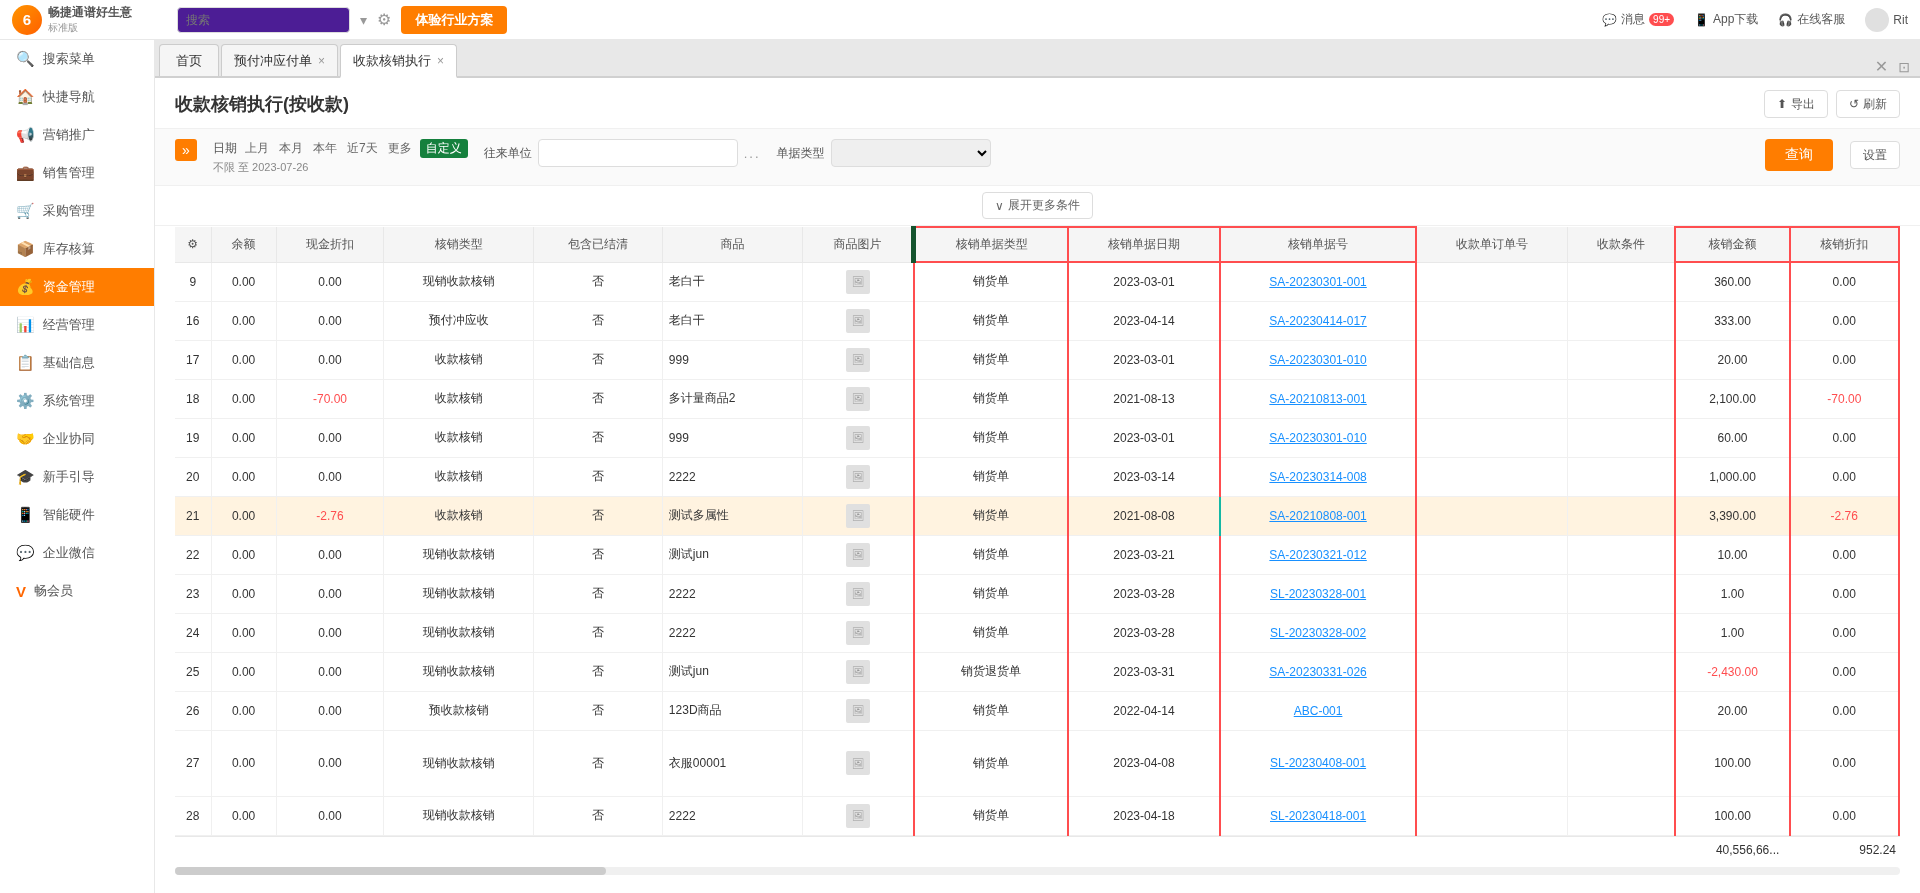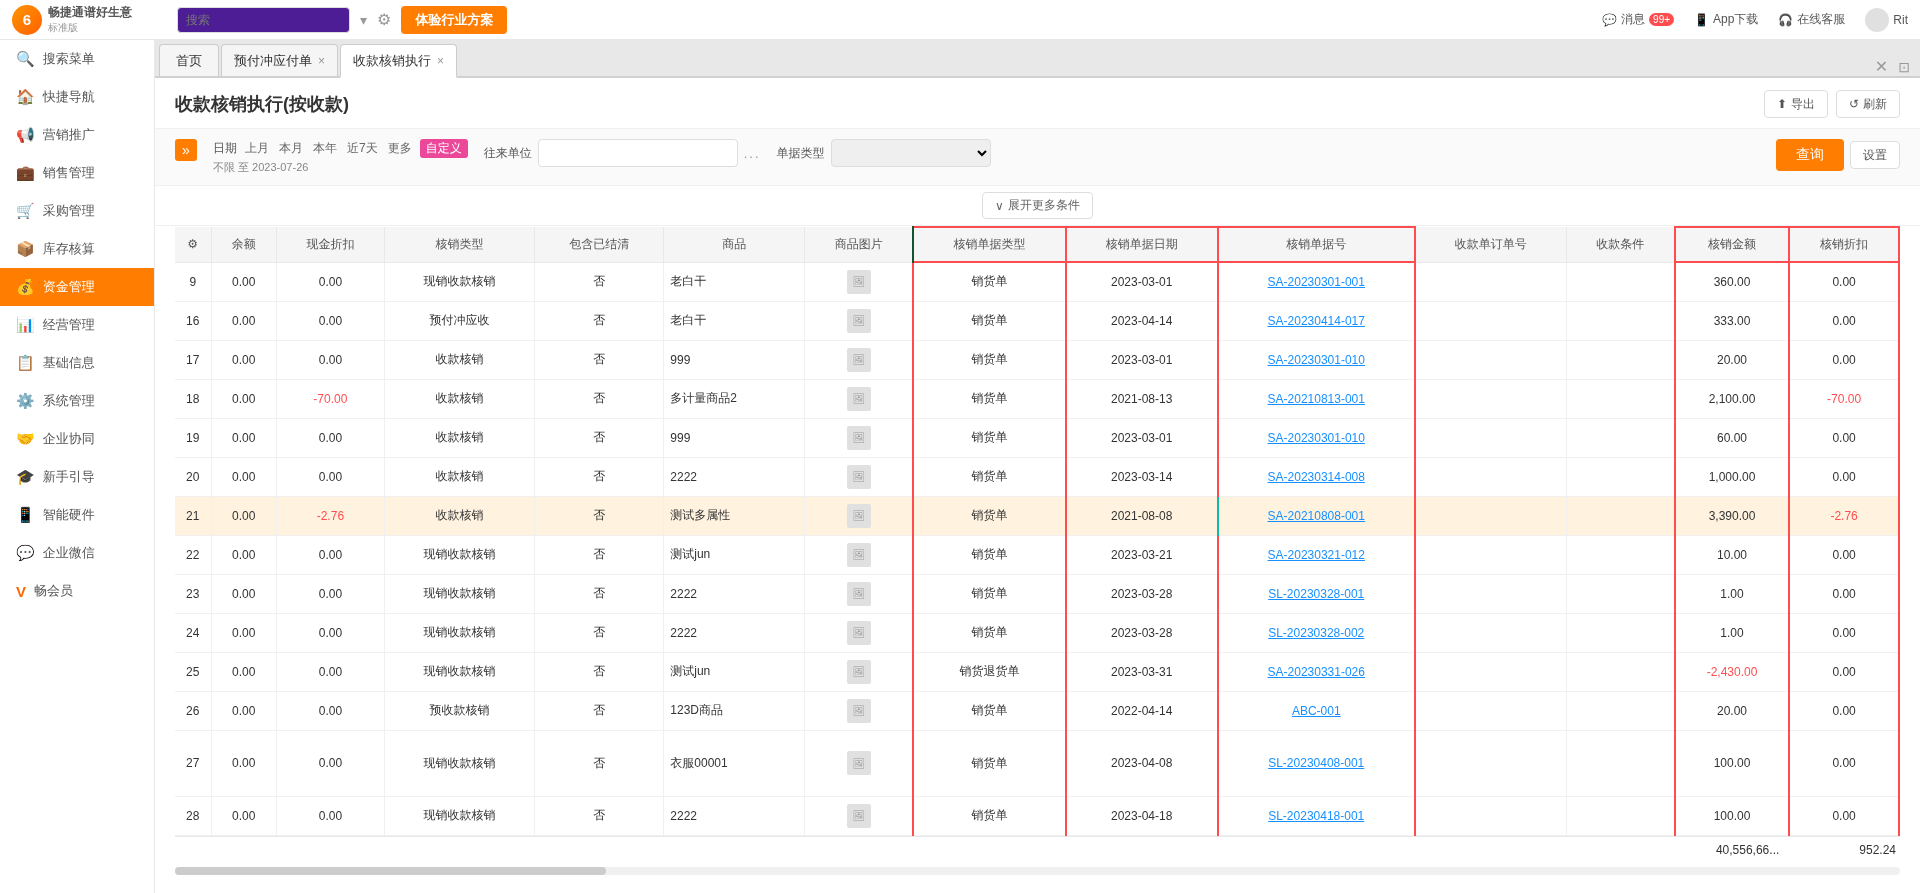--- a/index.html
+++ b/index.html
@@ -150,34 +150,34 @@
     <div style="padding:10px 20px;background:#fafafa;border-bottom:1px solid #f0f0f0;display:flex;align-items:flex-start;gap:16px;flex-wrap:wrap;">
       <button style="width:22px;height:22px;background:#ff7d00;color:white;border:none;border-radius:3px;cursor:pointer;font-size:14px;display:flex;align-items:center;justify-content:center;flex-shrink:0;">»</button>
       <div style="display:flex;flex-direction:column;gap:2px;">
         <div style="display:flex;align-items:center;gap:6px;">
           <span style="font-size:12px;color:#555;">日期</span>
           <button style="background:none;border:none;cursor:pointer;font-size:12px;color:#666;padding:0 2px;">上月</button>
           <button style="background:none;border:none;cursor:pointer;font-size:12px;color:#666;padding:0 2px;">本月</button>
           <button style="background:none;border:none;cursor:pointer;font-size:12px;color:#666;padding:0 2px;">本年</button>
           <button style="background:none;border:none;cursor:pointer;font-size:12px;color:#666;padding:0 2px;">近7天</button>
           <button style="background:none;border:none;cursor:pointer;font-size:12px;color:#666;padding:0 2px;">更多</button>
-          <button style="background:#ec4899;border:none;border-radius:3px;cursor:pointer;font-size:12px;color:white;padding:1px 6px;">自定义</button>
+          <button style="background:#15803d;border:none;border-radius:3px;cursor:pointer;font-size:12px;color:white;padding:1px 6px;">自定义</button>
         </div>
         <div style="font-size:11px;color:#888;">不限 至 2023-07-26</div>
       </div>
       <div style="display:flex;align-items:center;gap:6px;">
         <span style="font-size:12px;color:#555;">往来单位</span>
         <input type="text" style="height: 28px; border: 1px solid rgb(221, 221, 221); border-radius: 4px; padding: 0px 8px; min-width: 200px; font-size: 12px;">
         <span style="color:#999;letter-spacing:2px;">...</span>
       </div>
       <div style="display:flex;align-items:center;gap:6px;">
         <span style="font-size:12px;color:#555;">单据类型</span>
         <select style="height:28px;border:1px solid #ddd;border-radius:4px;padding:0 8px;min-width:160px;font-size:12px;"><option></option></select>
       </div>
-      <div style="margin-left:auto;display:flex;gap:6px;align-items:center;">
+      <div style="margin-left:auto;display:flex;gap:17px;align-items:center;">
         <button style="height:32px;padding:0 20px;background:#ff7d00;border:none;border-radius:4px;color:white;font-size:14px;cursor:pointer;">查询</button>
         <button style="height:28px;padding:0 12px;background:#fff;border:1px solid #ddd;border-radius:4px;cursor:pointer;font-size:12px;color:#555;">设置</button>
       </div>
     </div>
 
     <div style="display:flex;justify-content:center;padding:6px 0;border-bottom:1px solid #f0f0f0;">
       <button style="display:flex;align-items:center;gap:4px;color:#666;cursor:pointer;font-size:12px;padding:4px 12px;border:1px solid #ddd;border-radius:4px;background:#fff;">
         <span>∨</span>
         <span>展开更多条件</span>
       </button>
@@ -188,21 +188,21 @@
         <thead>
           <tr style="background:#f5f5f5;">
             <th style="padding:8px 6px;text-align:center;border-bottom:1px solid #e8e8e8;border-right:1px solid #e8e8e8;color:#555;font-weight:normal;width:36px;">
               <span>⚙</span>
             </th>
             <th style="padding:8px 6px;text-align:center;border-bottom:1px solid #e8e8e8;border-right:1px solid #e8e8e8;color:#555;font-weight:normal;">余额</th>
             <th style="padding:8px 6px;text-align:center;border-bottom:1px solid #e8e8e8;border-right:1px solid #e8e8e8;color:#555;font-weight:normal;">现金折扣</th>
             <th style="padding:8px 6px;text-align:center;border-bottom:1px solid #e8e8e8;border-right:1px solid #e8e8e8;color:#555;font-weight:normal;">核销类型</th>
             <th style="padding:8px 6px;text-align:center;border-bottom:1px solid #e8e8e8;border-right:1px solid #e8e8e8;color:#555;font-weight:normal;">包含已结清</th>
             <th style="padding:8px 6px;text-align:center;border-bottom:1px solid #e8e8e8;border-right:1px solid #e8e8e8;color:#555;font-weight:normal;">商品</th>
-            <th style="padding:8px 6px;text-align:center;border-bottom:1px solid #e8e8e8;border-right:2px solid #14532d;color:#555;font-weight:normal;">商品图片</th>
+            <th style="padding:8px 6px;text-align:center;border-bottom:1px solid #e8e8e8;border-right:5px solid #14532d;color:#555;font-weight:normal;">商品图片</th>
             <th style="padding:8px 6px;text-align:center;border-bottom:2px solid #ff4d4f;border-right:2px solid #ff4d4f;border-left:2px solid #ff4d4f;border-top:2px solid #ff4d4f;color:#555;font-weight:normal;">核销单据类型</th>
             <th style="padding:8px 6px;text-align:center;border-bottom:2px solid #ff4d4f;border-right:2px solid #ff4d4f;border-top:2px solid #ff4d4f;color:#555;font-weight:normal;">核销单据日期</th>
             <th style="padding:8px 6px;text-align:center;border-bottom:2px solid #ff4d4f;border-right:2px solid #ff4d4f;border-top:2px solid #ff4d4f;color:#555;font-weight:normal;">核销单据号</th>
             <th style="padding:8px 6px;text-align:center;border-bottom:1px solid #e8e8e8;border-right:1px solid #e8e8e8;color:#555;font-weight:normal;">收款单订单号</th>
             <th style="padding:8px 6px;text-align:center;border-bottom:1px solid #e8e8e8;border-right:1px solid #e8e8e8;color:#555;font-weight:normal;">收款条件</th>
             <th style="padding:8px 6px;text-align:center;border-bottom:2px solid #ff4d4f;border-right:2px solid #ff4d4f;border-left:2px solid #ff4d4f;border-top:2px solid #ff4d4f;color:#555;font-weight:normal;">核销金额</th>
             <th style="padding:8px 6px;text-align:center;border-bottom:2px solid #ff4d4f;border-right:2px solid #ff4d4f;border-top:2px solid #ff4d4f;color:#555;font-weight:normal;">核销折扣</th>
           </tr>
         </thead>
         <tbody id="table-body">

